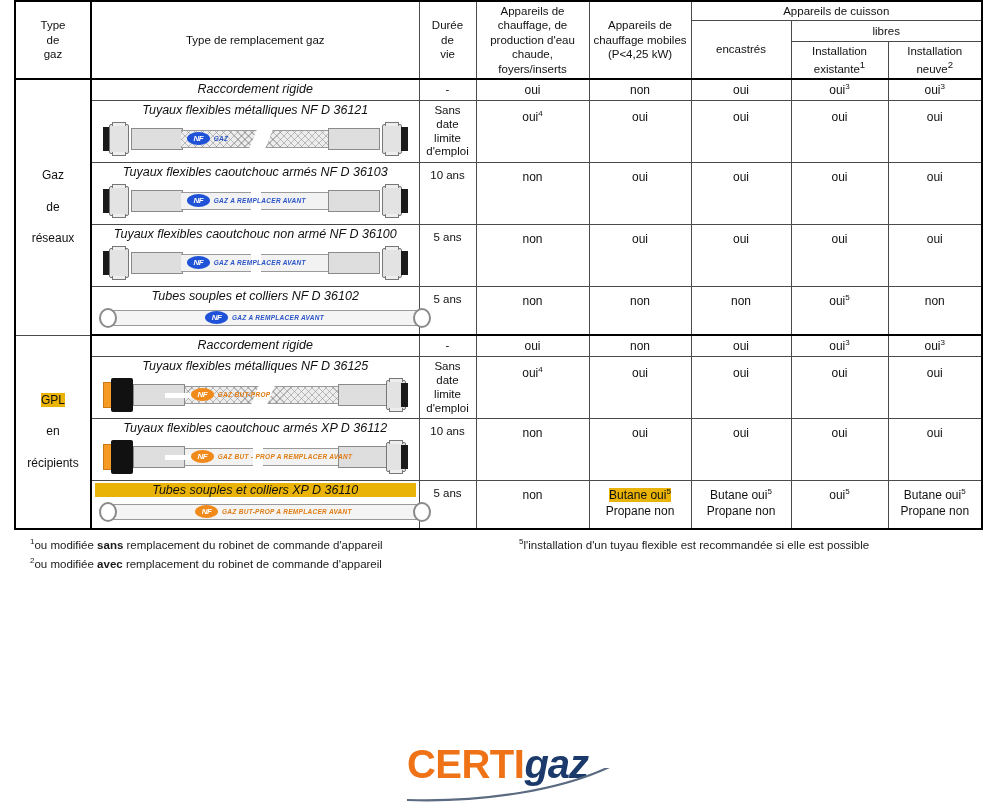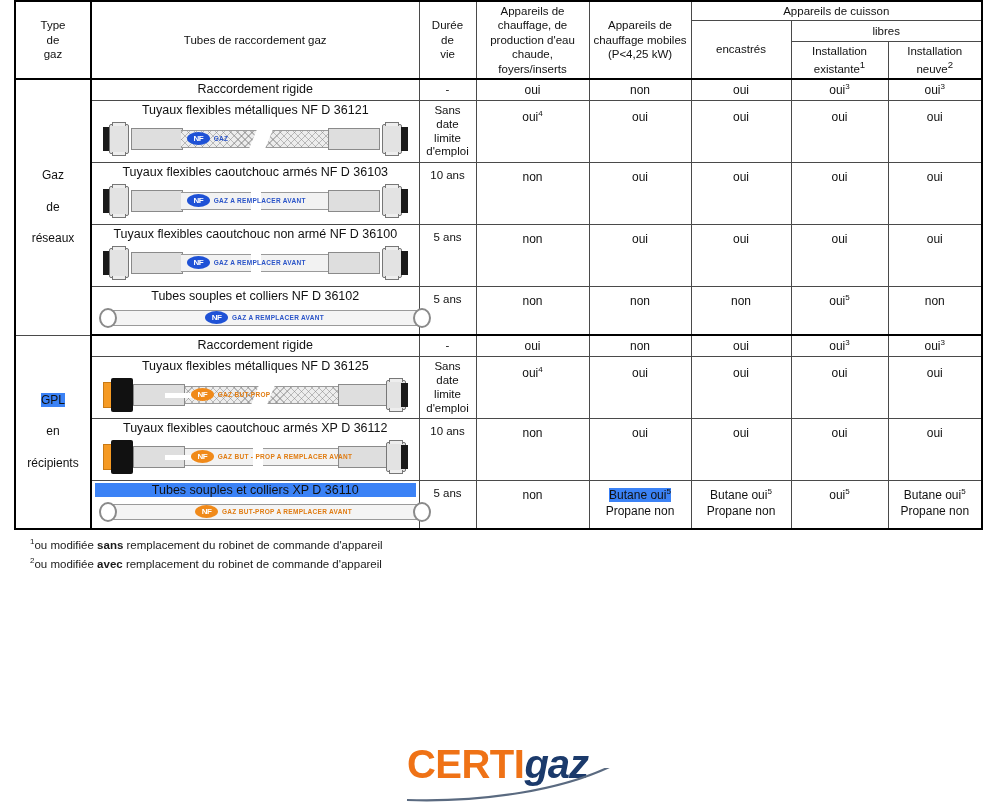--- a/index.html
+++ b/index.html
@@ -55,27 +55,28 @@
 
   td.gastype {
     font-weight: bold;
     font-size: 12px;
     line-height: 2.6;
     width: 76px;
   }
   td.rtype {
     text-align: center;
     padding: 3px 4px 5px 4px;
+    font-style: italic;
   }
   .rtype-label {
     font-size: 12.5px;
     display: block;
     margin-bottom: 2px;
   }
-  .hl { background: #3b82f6; }
+  .hl { background: #eab308; }
 
   .val { font-size: 12px; line-height: 1.35; vertical-align: middle; }
   .val sup { font-size: 8px; vertical-align: super; }
   .dur { font-size: 11.5px; line-height: 1.2; }
 
   
   .hose {
     position: relative;
     width: 305px;
     height: 40px;
@@ -250,21 +251,21 @@
         <col style="width:94px">
     </colgroup>
 
     <thead>
       <tr>
         <th class="hd thickright" rowspan="3">
           <span>Type</span><br>
           <span>de</span><br>
           <span>gaz</span>
         </th>
-        <th class="hd" rowspan="3">Tubes de raccordement gaz</th>
+        <th class="hd" rowspan="3">Type de remplacement gaz</th>
         <th class="hd" rowspan="3">
           <span>Durée</span><br>
           <span>de</span><br>
           <span>vie</span>
         </th>
         <th class="hd" rowspan="3">Appareils de chauffage, de production d'eau chaude, foyers/inserts</th>
         <th class="hd" rowspan="3">Appareils de chauffage mobiles (P&lt;4,25 kW)</th>
         <th class="hd" colspan="3">Appareils de cuisson</th>
       </tr>
       <tr>
@@ -516,20 +517,23 @@
   <div class="notes" style="height:62px">
     <div class="col colL">
       <div>
         <sup>1</sup><span>ou modifiée </span><b>sans</b><span> remplacement du robinet de commande d'appareil</span>
       </div>
       <div>
         <sup>2</sup><span>ou modifiée </span><b>avec</b><span> remplacement du robinet de commande d'appareil</span>
       </div>
     </div>
     <div class="col colR">
+      <div>
+        <sup>5</sup><span>l'installation d'un tuyau flexible est recommandée si elle est possible</span>
+      </div>
     </div>
   </div>
 
   <div class="logo">
     <div class="logo-inner">
       <span class="logo-certi">CERTI</span><span class="logo-gaz">gaz</span>
       <svg class="swoosh" viewBox="0 0 250 34">
         <path d="M6 32 C 70 34, 170 26, 232 -14" stroke="#5a6a80" stroke-width="2.2" fill="none"></path>
       </svg>
     </div>

